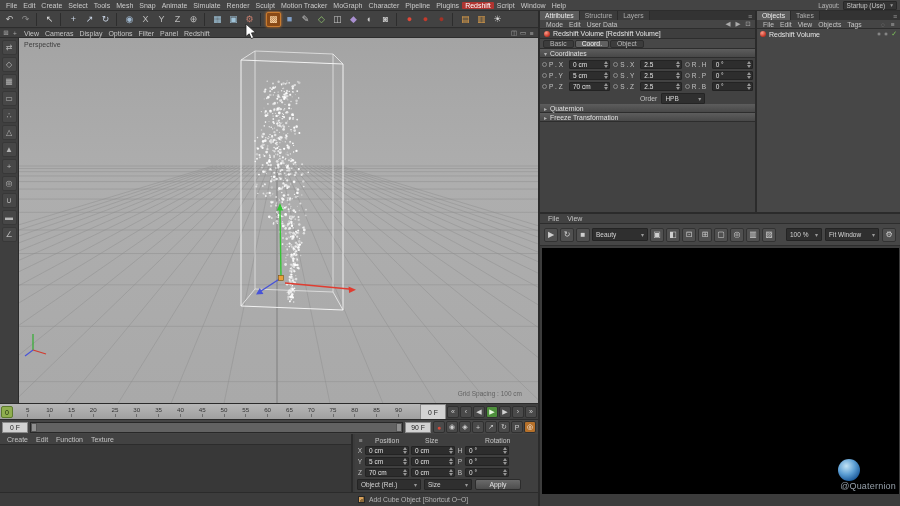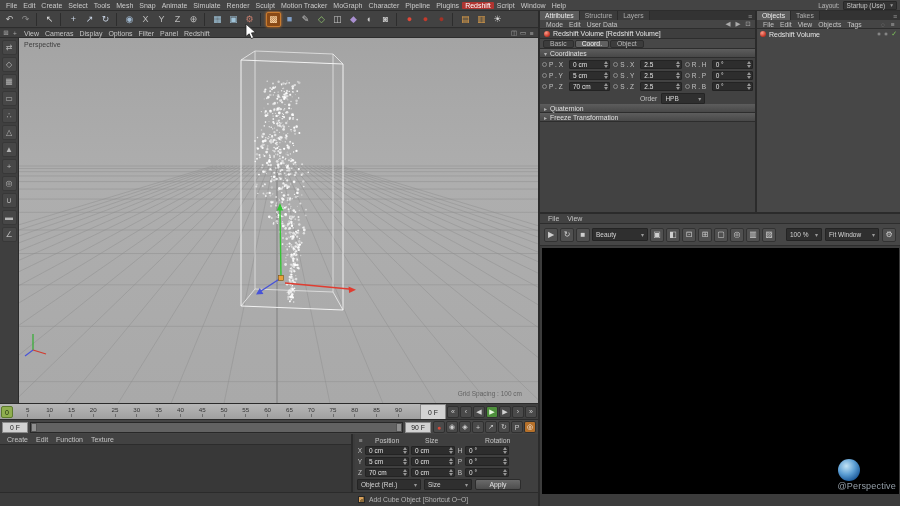--- a/index.html
+++ b/index.html
@@ -1351,21 +1351,21 @@
         </div>
         <div class="dd" style="width:54px;height:13px;">
           <span>Fit Window</span>
             <span class="ar">▾</span>
         </div>
         <span class="rvicon">⚙</span>
       </div>
     </div>
     <div id="rv-canvas">
       <div id="rv-sphere"></div>
-      <span id="rv-watermark">@Perspective</span>
+      <span id="rv-watermark">@Quaternion</span>
     </div>
   </div>
 
   <svg id="cursor" width="12" height="17" viewBox="0 0 12 17">
     <path d="M1,1 L1,13.5 L4.2,10.8 L6.3,15.6 L8.6,14.6 L6.5,9.9 L10.6,9.6 Z" fill="#ffffff" stroke="#222" stroke-width="0.8"></path>
   </svg>
 
 </div>
 
 </body></html>

